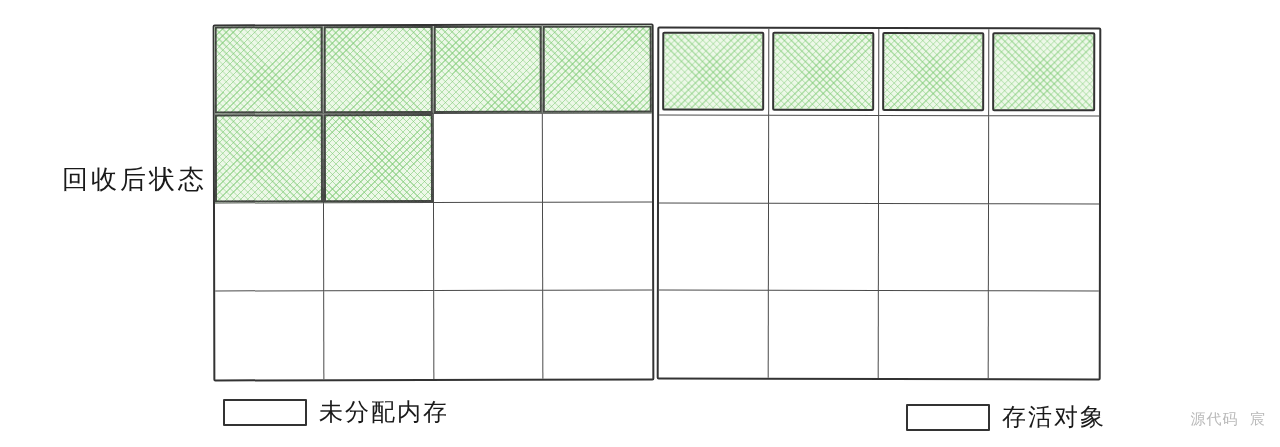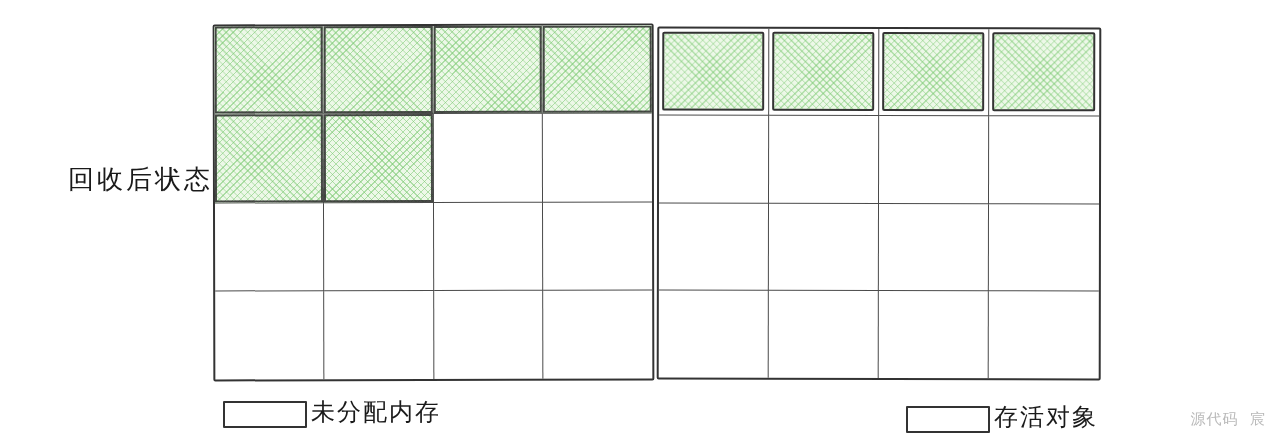--- a/index.html
+++ b/index.html
@@ -13,21 +13,21 @@
   html,body{background:#ffffff;}
   body{font-family:"DejaVu Sans","Liberation Sans",sans-serif;}
   .canvas{
     position:relative;
     width:1280px;height:447px;
     background:#ffffff;
     overflow:hidden;
   }
   .diagram-title{
     position:absolute;
-    left:68px;top:162px;
+    left:62px;top:162px;
     font-size:26px;
     letter-spacing:3px;
     color:#1a1a1a;
     text-align:right;
   }
   
   .block{
     position:absolute;
     display:grid;
     grid-template-columns:repeat(4,1fr);
@@ -61,22 +61,22 @@
   .live-box{
     position:absolute;
     inset:3px 4px 4px 3px;
     border:2.5px solid var(--stroke);
     border-radius:2px;
   }
   
   .legend-item{
     position:absolute;
     display:flex;
-    align-items:flex-end;
-    gap:4px;
+    align-items:center;
+    gap:12px;
   }
   .legend-free{left:223px;top:396px;}
   .legend-live{left:900px;top:401px;padding-left:6px;}
   .swatch{
     width:84px;height:27px;
     border:2px solid var(--stroke);
     border-radius:1px;
     background:#ffffff;
     flex:0 0 auto;
   }

